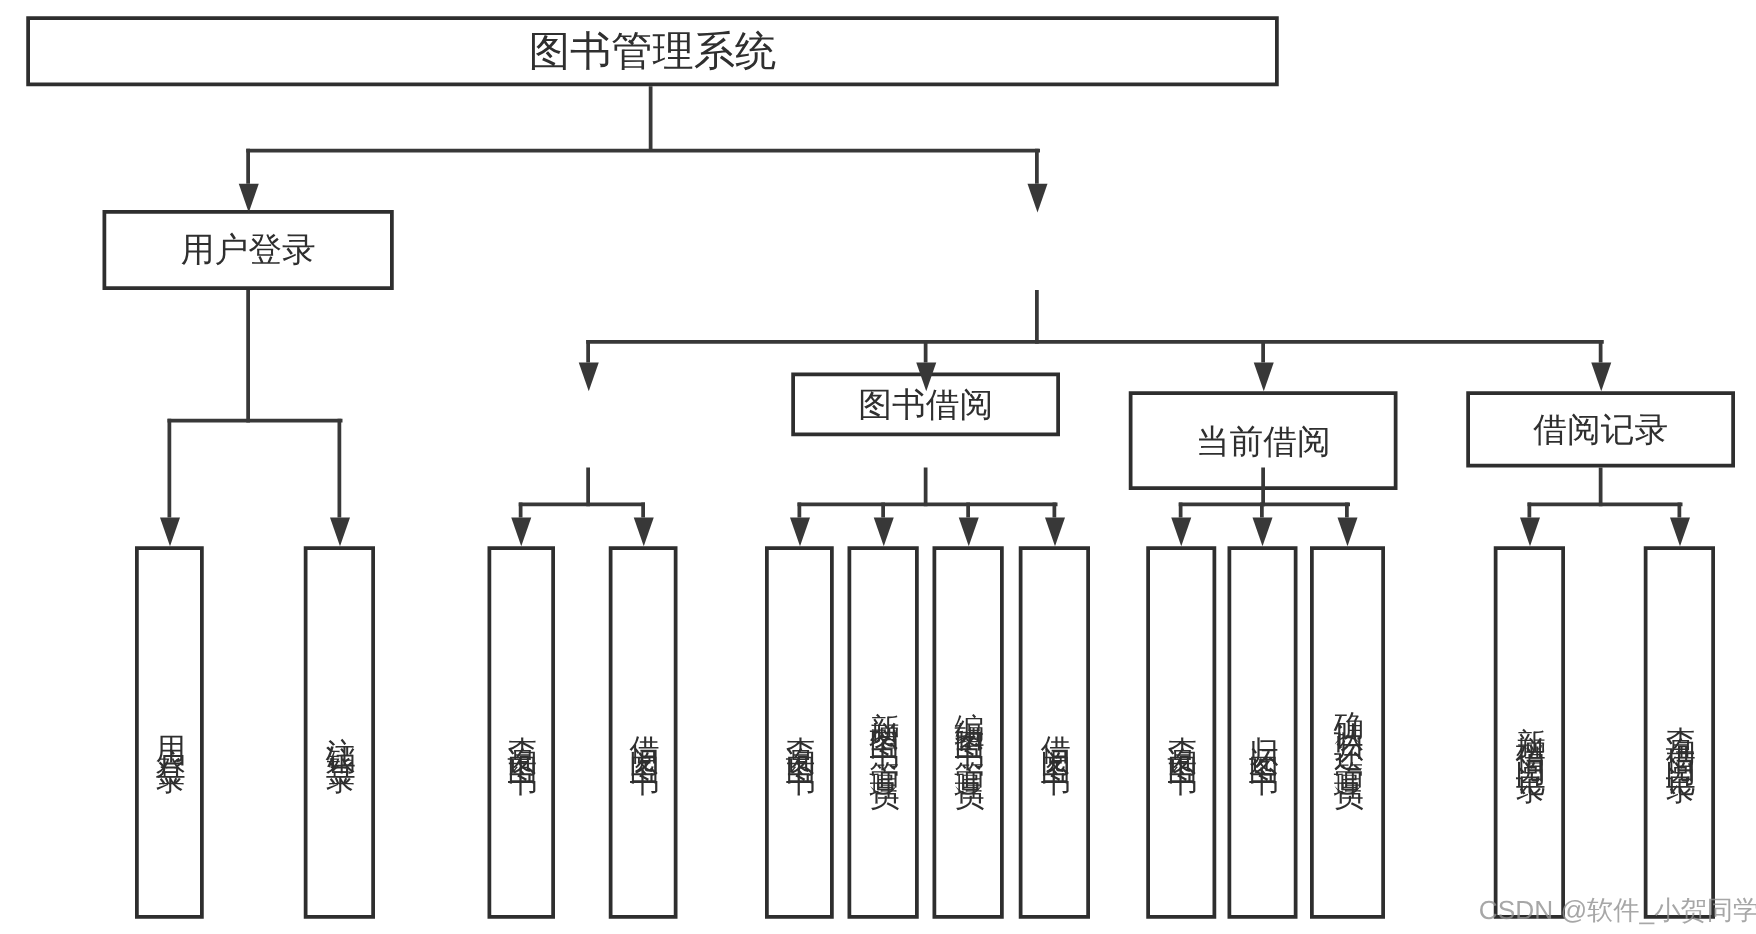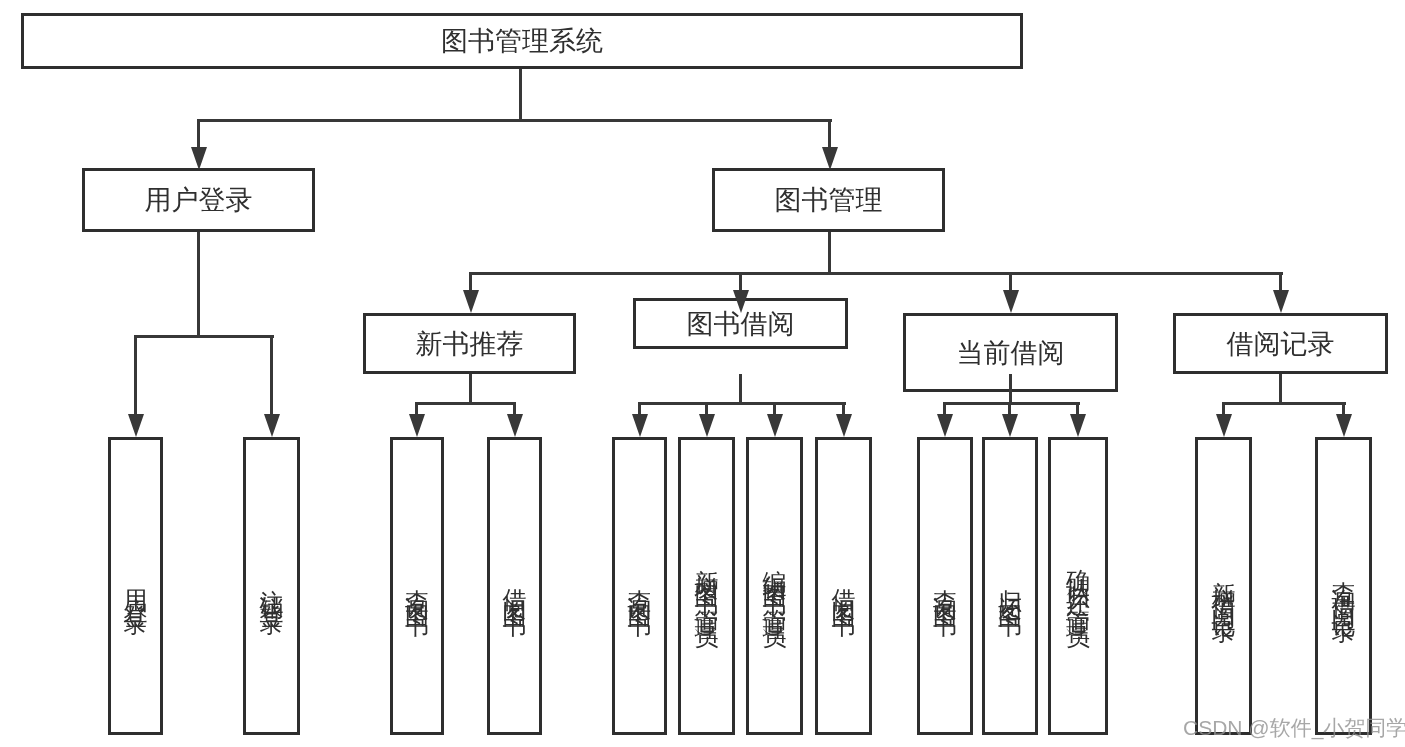--- a/index.html
+++ b/index.html
@@ -15,21 +15,21 @@
     position: absolute;
     box-sizing: border-box;
     border: 3px solid #2e2e2e;
     background: #ffffff;
     display: flex;
     align-items: center;
     justify-content: center;
     color: #2f2f2f;
     text-align: center;
   }
-  .title-box  { font-size: 27px; text-align: center; }
+  .title-box  { font-size: 33px; text-align: center; }
   .branch-box { font-size: 27px; }
   .leaf {
     position: absolute;
     box-sizing: border-box;
     border: 3px solid #2e2e2e;
     background: #ffffff;
     top: 437px;
     height: 298px;
     display: flex;
     align-items: center;
@@ -69,23 +69,21 @@
   }
 </style>
 </head>
 <body>
 
 <div id="canvas">
 
   <div class="box title-box" style="left:21px;top:13px;width:1002px;height:56px">图书管理系统</div>
 
   <div class="box branch-box" style="left:82px;top:168px;width:233px;height:64px">用户登录</div>
-  <div class="box branch-box" style="left:712px;top:168px;width:233px;height:64px">图书管理</div>
 
-  <div class="box branch-box" style="left:363px;top:313px;width:213px;height:61px">新书推荐</div>
   <div class="box branch-box" style="left:633px;top:298px;width:215px;height:51px">图书借阅</div>
   <div class="box branch-box" style="left:903px;top:313px;width:215px;height:79px">当前借阅</div>
   <div class="box branch-box" style="left:1173px;top:313px;width:215px;height:61px">借阅记录</div>
 
   <div class="leaf" style="left:108px;width:55px">
     <span class="vtext">用户登录</span>
     </div>
   <div class="leaf" style="left:243px;width:57px">
     <span class="vtext">注销登录</span>
     </div>

